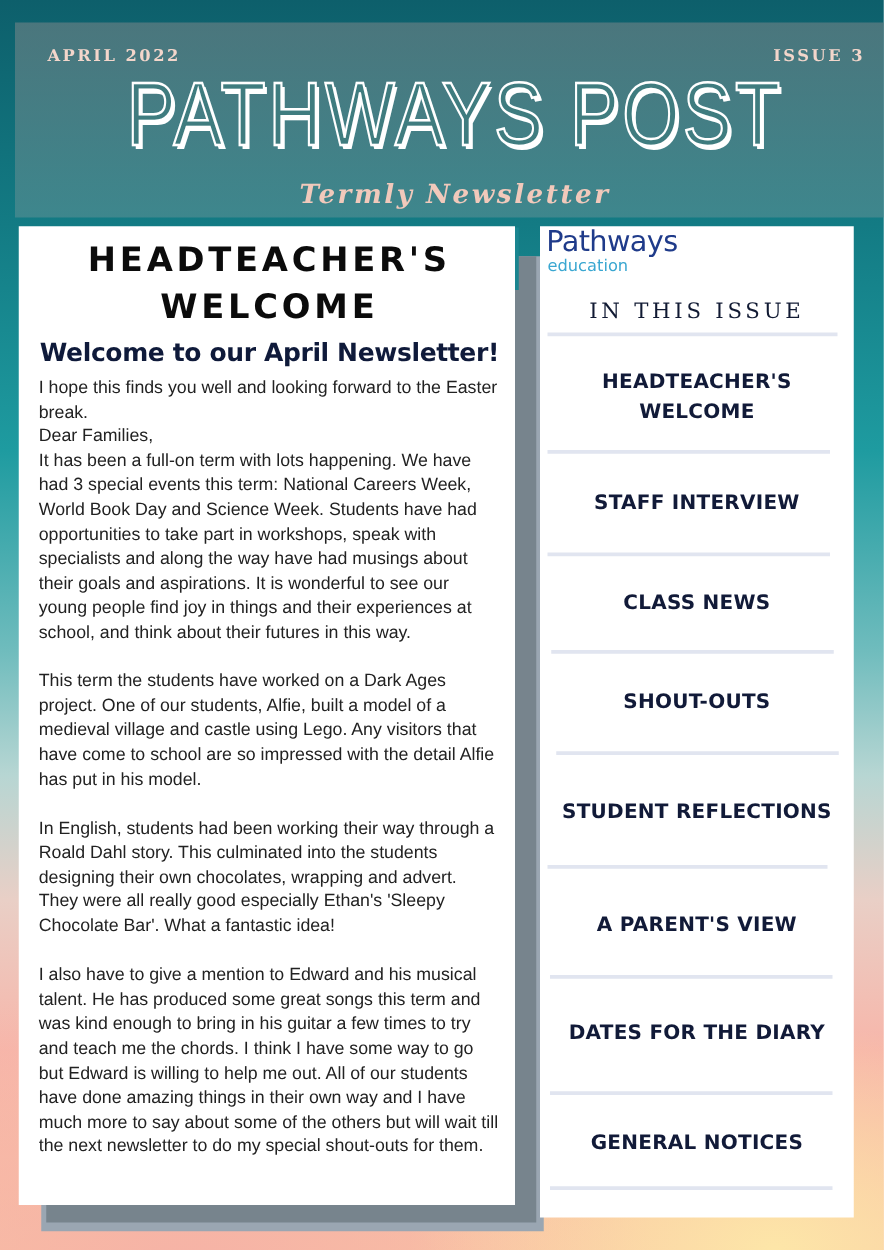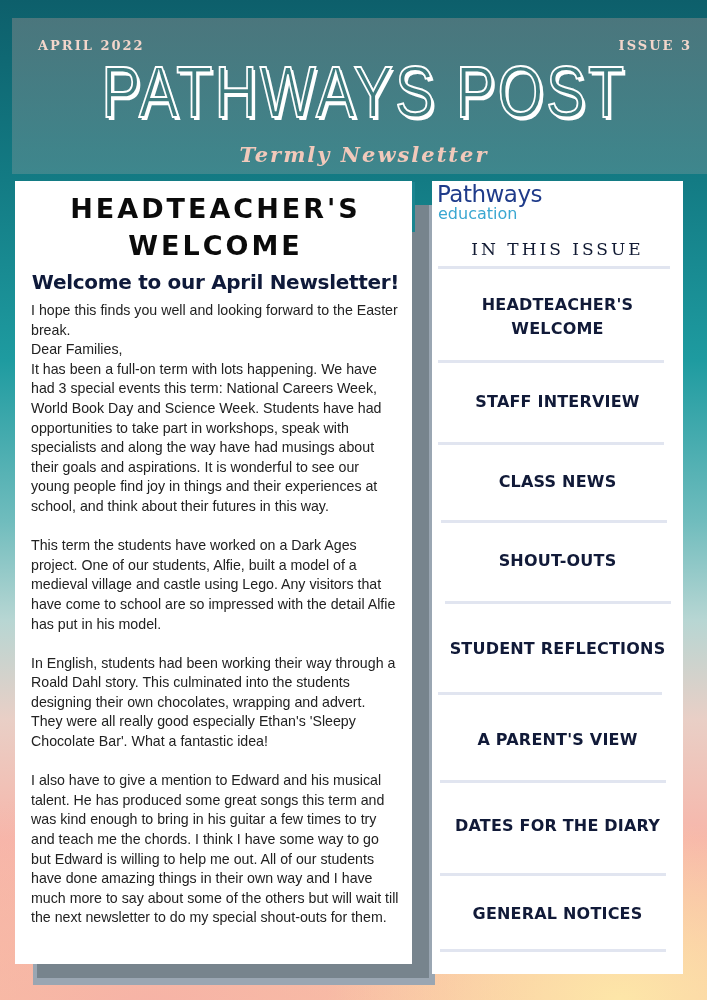--- a/index.html
+++ b/index.html
@@ -84,21 +84,21 @@
       background: #ffffff;
     }
     .logo {
       position: absolute; left: 5px; top: 0px;
     }
     .logo-main {
       font-family: "DejaVu Sans", sans-serif; font-weight: normal; font-size: 23px;
       line-height: 26px; color: #1f3b8a; letter-spacing: -0.5px;
     }
     .logo-sub {
-      font-family: "DejaVu Sans", sans-serif; font-size: 16px; line-height: 14px;
+      font-family: "DejaVu Sans", sans-serif; font-size: 13px; line-height: 14px;
       color: #3aa7d1; margin-left: 1px;
     }
     .toc-heading {
       position: absolute; left: 0; right: 0; top: 58px; text-align: center;
       font-family: "DejaVu Serif", serif; font-size: 17px; letter-spacing: 3px;
       color: #111a33;
     }
     .toc-rule {
       position: absolute; height: 3px; background: #e1e5f0;
     }

